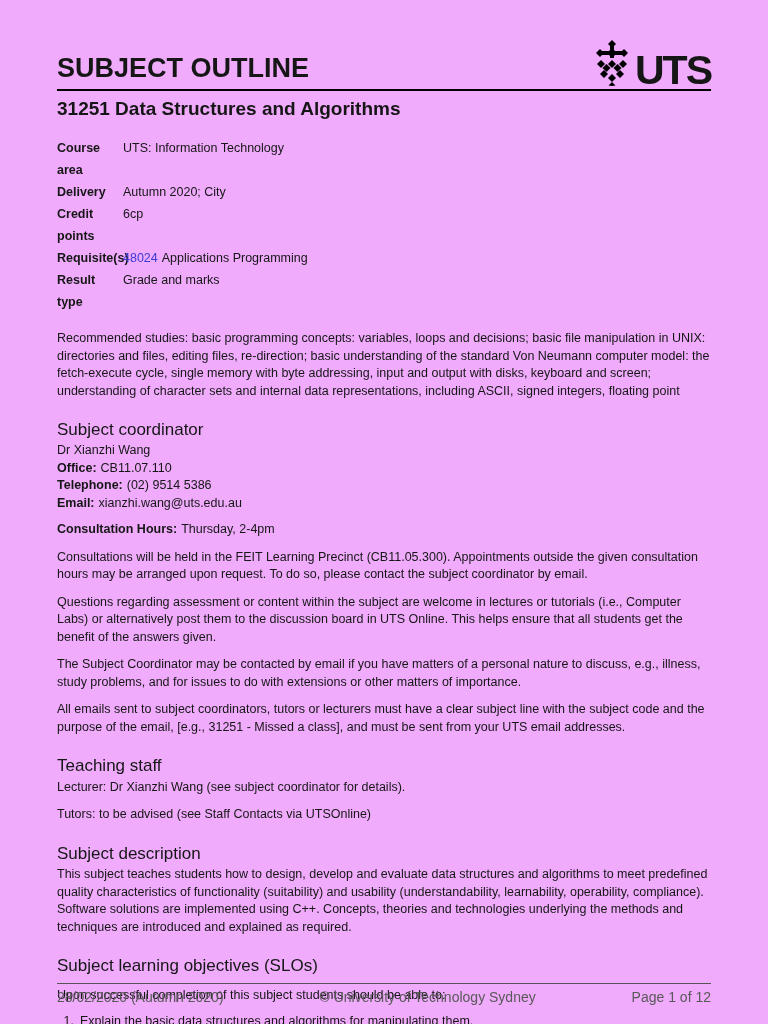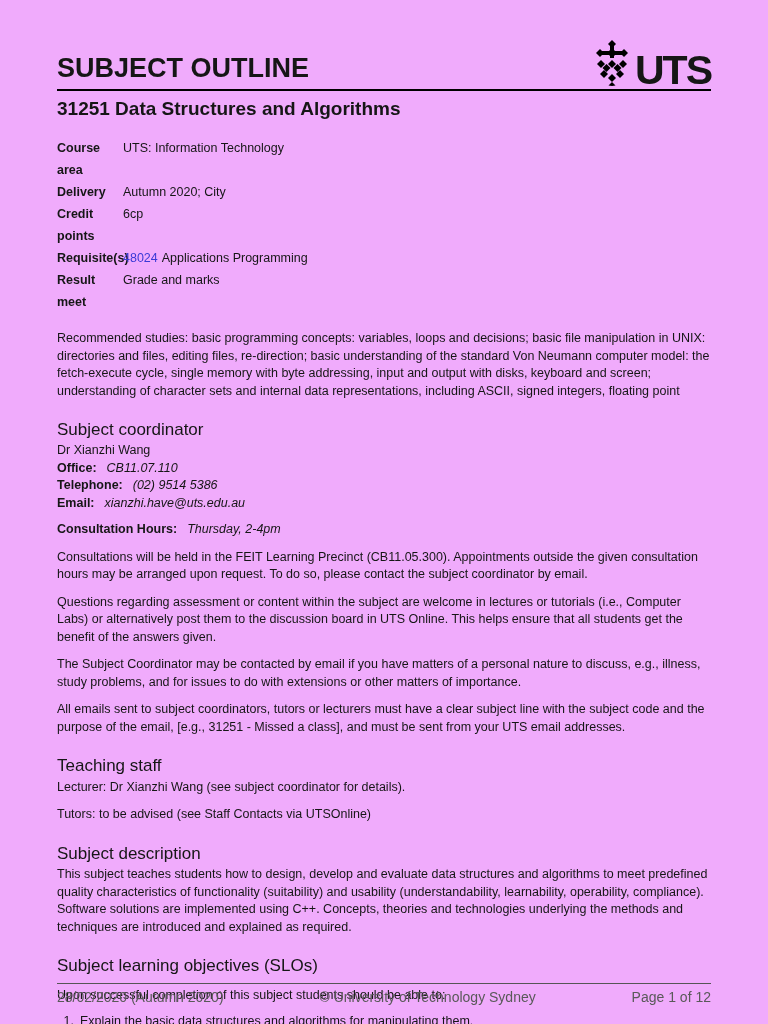--- a/index.html
+++ b/index.html
@@ -49,21 +49,21 @@
   .dvalue { }
   .rest { margin-left: 4px; text-align: right; }
   a.link { color: #3A3AD6; text-decoration: none; cursor: pointer; }
 
   .para { font-size: 12.5px; line-height: 17.5px; margin: 10px 0 0 0; }
   .para.first { margin-top: 17px; }
 
   h3.section { font-size: 17px; font-weight: normal; margin: 20px 0 0 0; line-height: 1.2; }
   .tight { margin-top: 2px; }
   .coord-line { font-size: 12.5px; line-height: 17.5px; }
-  .after-label { margin-left: 10px; font-style: italic; }
+  .after-label { margin-left: 4px; }
   b.inl { font-weight: bold; }
   .consult { margin-top: 9px; }
 
   
   .slo-intro { }
   .slo-list { margin: 3px 0 0 0; padding: 0; list-style: none; font-size: 12.5px; }
   .slo-item { display: flex; margin-top: 9px; line-height: 17.5px; }
   .slo-num { width: 17px; text-align: right; margin-right: 6px; flex-shrink: 0; }
 
   
@@ -125,37 +125,37 @@
       </div>
       <div class="drow">
         <span class="dlabel">Credit points</span>
         <span class="dvalue">6cp</span>
       </div>
       <div class="drow">
         <span class="dlabel">Requisite(s)</span>
         <span class="dvalue"><a class="link">48024</a><span class="rest">Applications Programming</span></span>
       </div>
       <div class="drow">
-        <span class="dlabel">Result meet</span>
+        <span class="dlabel">Result type</span>
         <span class="dvalue">Grade and marks</span>
       </div>
     </div>
 
     <p class="para first">Recommended studies: basic programming concepts: variables, loops and decisions; basic file manipulation in UNIX: directories and files, editing files, re-direction; basic understanding of the standard Von Neumann computer model: the fetch-execute cycle, single memory with byte addressing, input and output with disks, keyboard and screen; understanding of character sets and internal data representations, including ASCII, signed integers, floating point</p>
 
     <h3 class="section">Subject coordinator</h3>
     <div class="coord-line tight">Dr Xianzhi Wang</div>
     <div class="coord-line">
       <b class="inl">Office:</b><span class="after-label">CB11.07.110</span>
     </div>
     <div class="coord-line">
       <b class="inl">Telephone:</b><span class="after-label">(02) 9514 5386</span>
     </div>
     <div class="coord-line">
-      <b class="inl">Email:</b><span class="after-label">xianzhi.have@uts.edu.au</span>
+      <b class="inl">Email:</b><span class="after-label">xianzhi.wang@uts.edu.au</span>
     </div>
 
     <div class="coord-line consult">
       <b class="inl">Consultation Hours:</b><span class="after-label">Thursday, 2-4pm</span>
     </div>
 
     <p class="para">Consultations will be held in the FEIT Learning Precinct (CB11.05.300). Appointments outside the given consultation hours may be arranged upon request. To do so, please contact the subject coordinator by email.</p>
     <p class="para">Questions regarding assessment or content within the subject are welcome in lectures or tutorials (i.e., Computer Labs) or alternatively post them to the discussion board in UTS Online. This helps ensure that all students get the benefit of the answers given.</p>
     <p class="para">The Subject Coordinator may be contacted by email if you have matters of a personal nature to discuss, e.g., illness, study problems, and for issues to do with extensions or other matters of importance.</p>
     <p class="para">All emails sent to subject coordinators, tutors or lecturers must have a clear subject line with the subject code and the purpose of the email, [e.g., 31251 - Missed a class], and must be sent from your UTS email addresses.</p>

